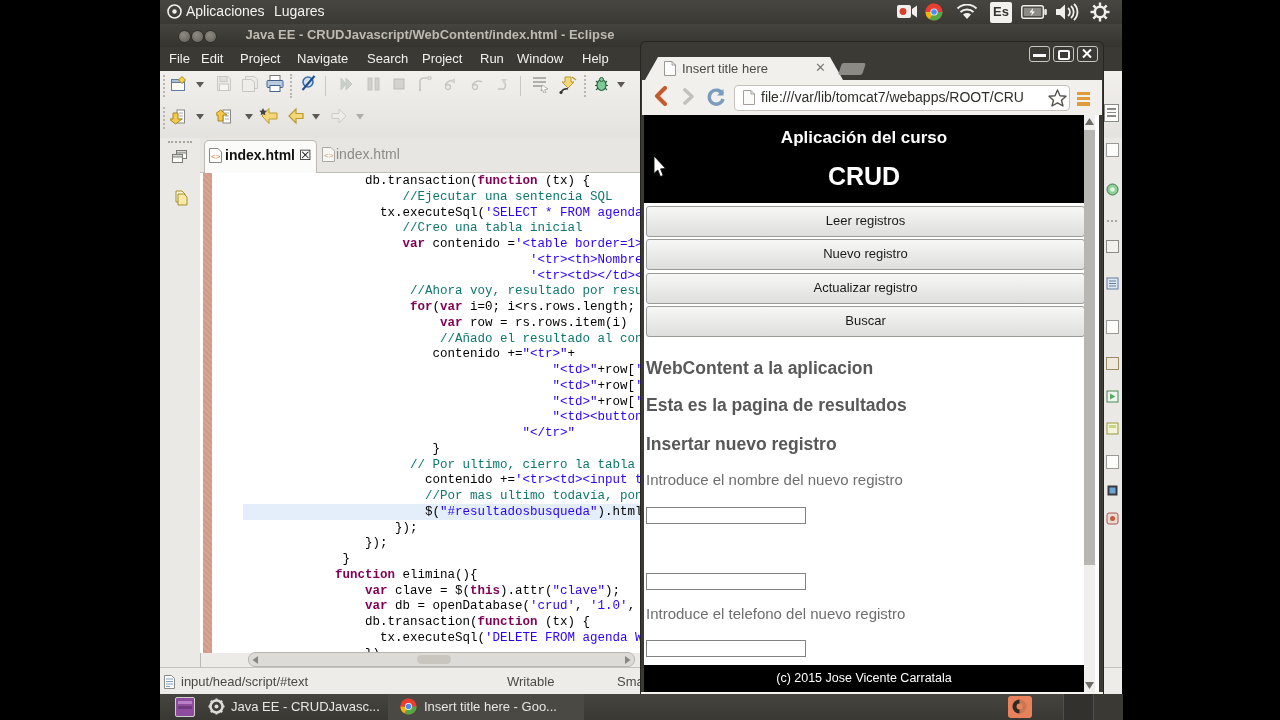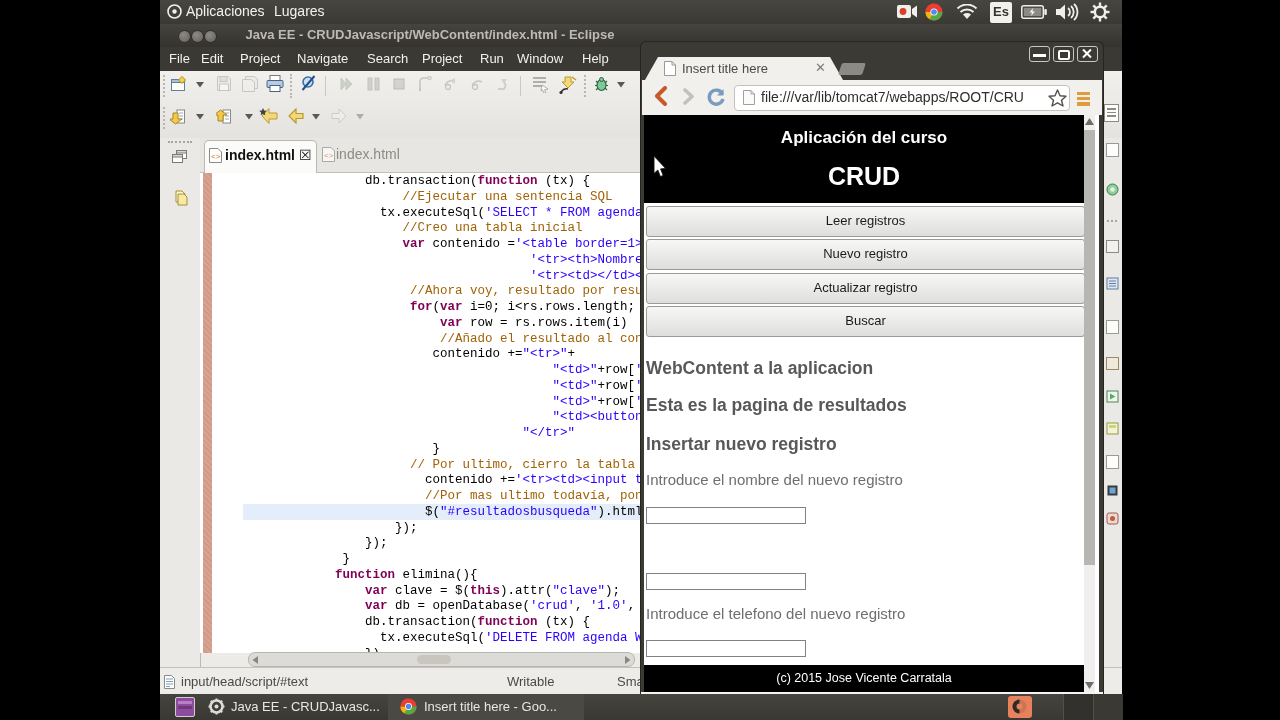--- a/index.html
+++ b/index.html
@@ -34,21 +34,21 @@
   #diffbar{position:absolute;left:3px;top:0;width:9px;height:480px;
     background:repeating-linear-gradient(45deg,#d9a392 0 2px,#cf9a89 2px 4px);}
   #gutter{position:absolute;left:12px;top:0;width:31px;height:480px;background:#f4f3f1;}
   #gutter pre{margin:0;font-family:"Liberation Mono",monospace;font-size:12.5px;
     line-height:15.75px;color:#7d7d7d;text-align:right;padding:1px 5px 0 0;}
   #hl51{position:absolute;left:43px;top:330.75px;width:879px;height:15.75px;background:#e3eefa;}
   #code{position:absolute;left:45px;top:0;width:877px;height:480px;}
   #code pre{margin:0;font-family:"Liberation Mono",monospace;font-size:12.5px;
     line-height:15.75px;color:#000;padding-top:1px;}
   .kw{color:#7f0055;font-weight:bold;}
-  .cm{color:#a16207;}
+  .cm{color:#0f766e;}
   .st{color:#2a00ff;}
   
   #hscroll{left:88px;top:628px;width:385px;height:13px;background:#dddbd7;border:1px solid #b9b6b1;border-radius:7px;}
   
   #estatus{left:0;top:643px;width:962px;height:28px;background:#edece9;border-top:1px solid #c5c2bd;}
   #estatus span{position:absolute;top:6px;font-size:13px;color:#4a4945;}
   
   #rsliver{left:942px;top:114px;width:19px;height:529px;background:#ebe9e6;border-left:1px solid #bcb9b4;}
   
   #cwin{left:641px;top:42px;width:462px;height:653px;background:#3b3a35;border-radius:5px 5px 0 0;

